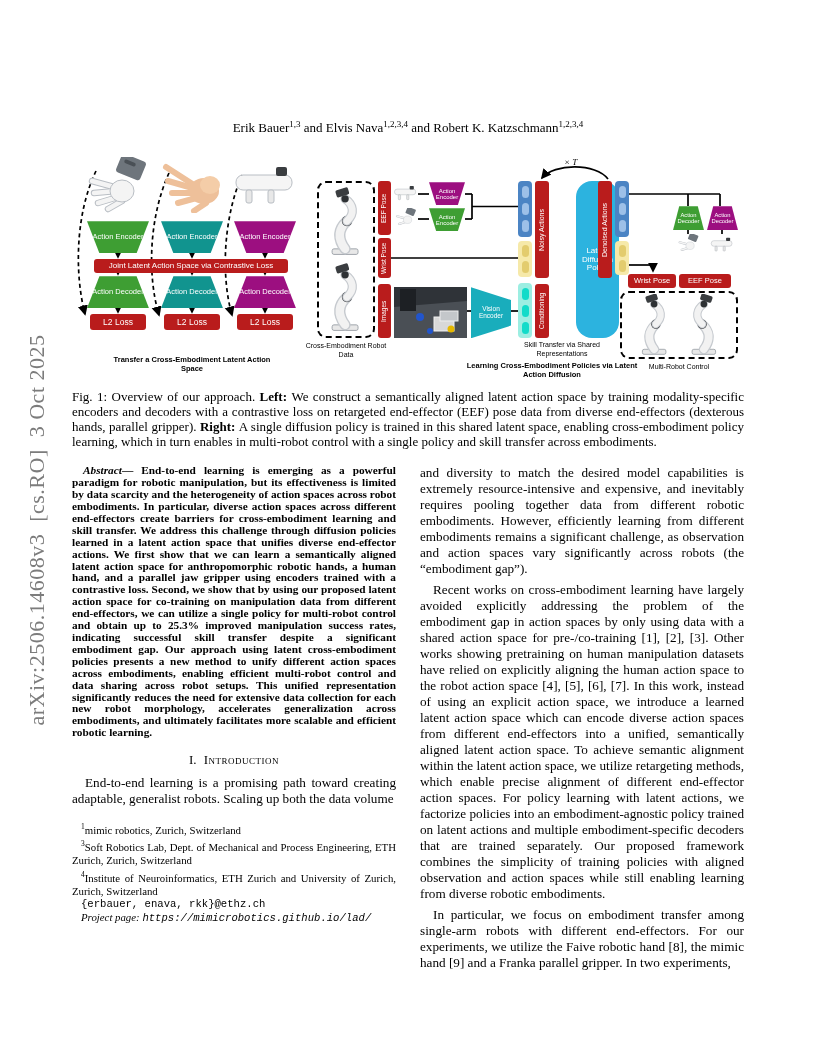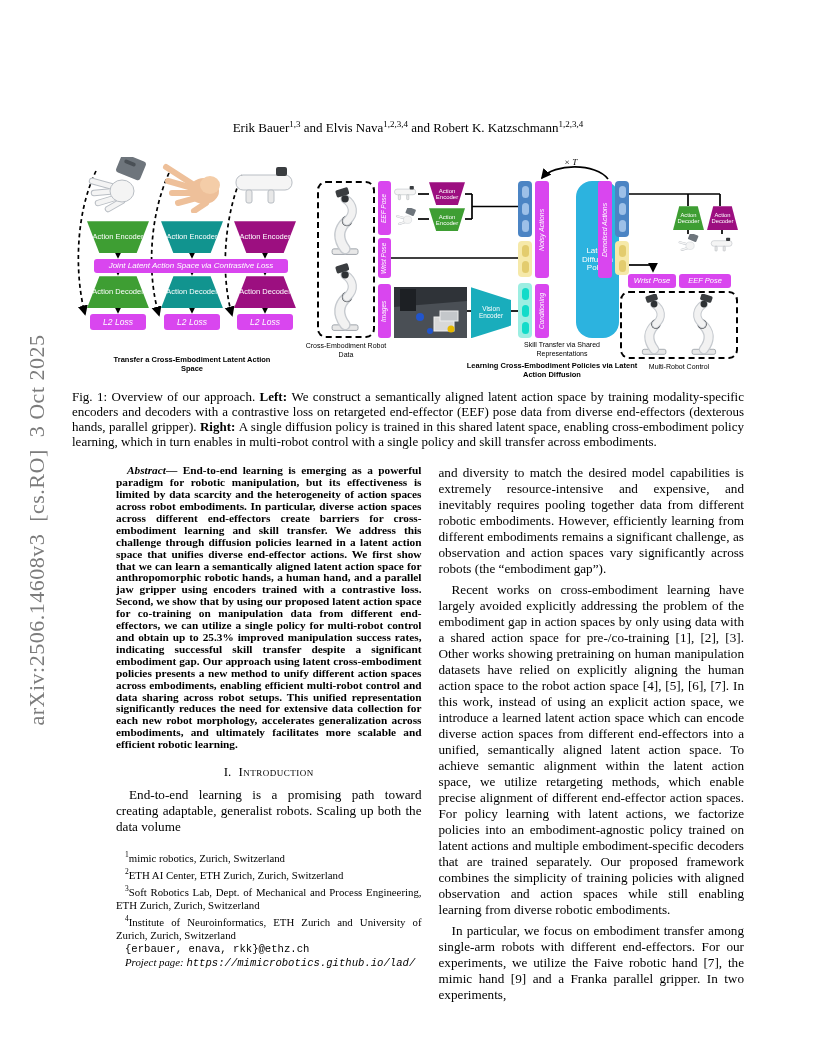--- a/index.html
+++ b/index.html
@@ -14,38 +14,38 @@
   
   .fig{position:relative;margin-top:21px;height:225px;font-family:"Liberation Sans",sans-serif;}
   .fig .abs{position:absolute;box-sizing:border-box;}
   .overlay{position:absolute;left:0;top:0;z-index:0;}
   .fig .node{z-index:1;display:flex;align-items:center;justify-content:center;text-align:center;
              color:#fff;line-height:1.05;}
   .trap-enc{clip-path:polygon(0 0,100% 0,80% 100%,20% 100%);}
   .trap-dec{clip-path:polygon(20% 0,80% 0,100% 100%,0 100%);}
   .trap-right{clip-path:polygon(0 0,100% 25%,100% 75%,0 100%);}
   .green{background:#3e9e33;} .teal{background:#11948f;} .magenta{background:#9c0f80;}
-  .blue{background:#d946ef;font-style:italic;} .cyanbox{background:#2cb3df;} .visteal{background:#19adbc;}
+  .blue{background:#b91c1c;} .cyanbox{background:#2cb3df;} .visteal{background:#19adbc;}
   .bar{border-radius:3px;}
   .vlabel{writing-mode:vertical-rl;transform:rotate(180deg);}
   .pills{z-index:1;border-radius:4px;display:flex;flex-direction:column;align-items:center;justify-content:space-evenly;}
   .pills span{display:block;width:7px;height:12px;border-radius:3.5px;}
   .p-blue{background:#4b84c4;} .p-blue span{background:#9dc0e8;}
   .p-yel{background:#f6e9a9;} .p-yel span{background:#e3cc6e;}
   .p-cyn{background:#9ceee2;} .p-cyn span{background:#12dbc9;}
   .dashedbox{z-index:1;border:2px dashed #000;border-radius:9px;background:#fff;
              display:flex;align-items:center;justify-content:center;flex-wrap:wrap;}
   .figtext{z-index:1;text-align:center;color:#000;}
   .figcapb{font-weight:bold;font-size:7.5px;line-height:9px;}
   .figcapn{font-size:7px;line-height:8.5px;}
   .timesT{z-index:1;font-family:"Liberation Serif",serif;font-style:italic;font-size:9px;}
   
   .figcap{margin:7px 0 0 0;font-size:13px;line-height:15px;text-align:justify;}
   .figcap b{font-weight:bold;}
-  .cols{display:flex;gap:17px;margin-top:16px;margin-left:44px;}
+  .cols{display:flex;gap:24px;margin-top:16px;}
   .col{width:324px;}
   .abstract{margin:0;font-weight:bold;font-size:11.3px;line-height:11.9px;text-align:justify;text-indent:11px;}
   .abslabel{font-style:italic;}
   .sec{margin:13px 0 7px 0;font-size:13px;font-weight:normal;text-align:center;}
   .secnum{margin-right:7px;}
   .sc{font-variant:small-caps;letter-spacing:.5px;}
   .body{margin:0 0 5px 0;font-size:13.2px;line-height:16px;text-align:justify;text-indent:13px;}
   .nofirst{text-indent:0;}
   .fns{margin-top:13px;font-size:10.8px;line-height:13.4px;}
   .fn{text-indent:9px;text-align:justify;}
@@ -331,28 +331,27 @@
     <div class="cols">
       <div class="col">
         <p class="abstract"><span class="abslabel">Abstract</span><span>— </span><span>End-to-end learning is emerging as a powerful paradigm for robotic manipulation, but its effectiveness is limited by data scarcity and the heterogeneity of action spaces across robot embodiments. In particular, diverse action spaces across different end-effectors create barriers for cross-embodiment learning and skill transfer. We address this challenge through diffusion policies learned in a latent action space that unifies diverse end-effector actions. We first show that we can learn a semantically aligned latent action space for anthropomorphic robotic hands, a human hand, and a parallel jaw gripper using encoders trained with a contrastive loss. Second, we show that by using our proposed latent action space for co-training on manipulation data from different end-effectors, we can utilize a single policy for multi-robot control and obtain up to 25.3% improved manipulation success rates, indicating successful skill transfer despite a significant embodiment gap. Our approach using latent cross-embodiment policies presents a new method to unify different action spaces across embodiments, enabling efficient multi-robot control and data sharing across robot setups. This unified representation significantly reduces the need for extensive data collection for each new robot morphology, accelerates generalization across embodiments, and ultimately facilitates more scalable and efficient robotic learning.</span></p>
 
         <h2 class="sec"><span class="secnum">I.</span><span class="sc">Introduction</span></h2>
 
         <p class="body">End-to-end learning is a promising path toward creating adaptable, generalist robots. Scaling up both the data volume</p>
 
         <div class="fns">
           <div class="fn"><sup>1</sup><span>mimic robotics, Zurich, Switzerland</span></div>
-          <div class="fn"><sup>2</sup><span>ETH AI Center, ETH Zurich, Zurich, Switzerland</span></div>
           <div class="fn"><sup>3</sup><span>Soft Robotics Lab, Dept. of Mechanical and Process Engineering, ETH Zurich, Zurich, Switzerland</span></div>
           <div class="fn"><sup>4</sup><span>Institute of Neuroinformatics, ETH Zurich and University of Zurich, Zurich, Switzerland</span></div>
           <div class="email mono">{erbauer, enava, rkk}@ethz.ch</div>
           <div class="project"><span>Project page: </span><span class="mono">https://mimicrobotics.github.io/lad/</span></div>
         </div>
       </div>
 
       <div class="col">
         <p class="body nofirst">and diversity to match the desired model capabilities is extremely resource-intensive and expensive, and inevitably requires pooling together data from different robotic embodiments. However, efficiently learning from different embodiments remains a significant challenge, as observation and action spaces vary significantly across robots (the “embodiment gap”).</p>
         <p class="body">Recent works on cross-embodiment learning have largely avoided explicitly addressing the problem of the embodiment gap in action spaces by only using data with a shared action space for pre-/co-training [1], [2], [3]. Other works showing pretraining on human manipulation datasets have relied on explicitly aligning the human action space to the robot action space [4], [5], [6], [7]. In this work, instead of using an explicit action space, we introduce a learned latent action space which can encode diverse action spaces from different end-effectors into a unified, semantically aligned latent action space. To achieve semantic alignment within the latent action space, we utilize retargeting methods, which enable precise alignment of different end-effector action spaces. For policy learning with latent actions, we factorize policies into an embodiment-agnostic policy trained on latent actions and multiple embodiment-specific decoders that are trained separately. Our proposed framework combines the simplicity of training policies with aligned observation and action spaces while still enabling learning from diverse robotic embodiments.</p>
-        <p class="body">In particular, we focus on embodiment transfer among single-arm robots with different end-effectors. For our experiments, we utilize the Faive robotic hand [7], the mimic hand [9] and a Franka parallel gripper. In two experiments,</p>
+        <p class="body">In particular, we focus on embodiment transfer among single-arm robots with different end-effectors. For our experiments, we utilize the Faive robotic hand [8], the mimic hand [9] and a Franka parallel gripper. In two experiments,</p>
       </div>
     </div>
   </div>
 </div>
 
 </body></html>

